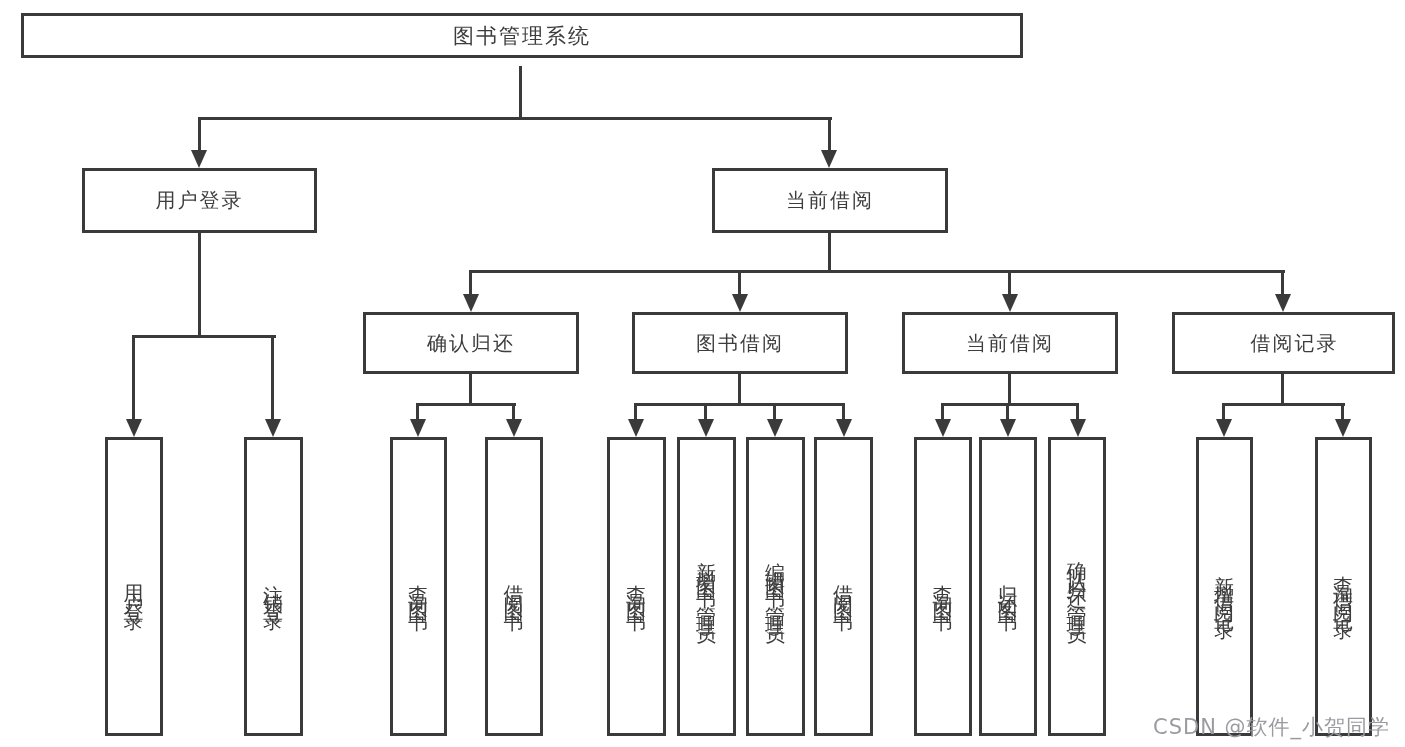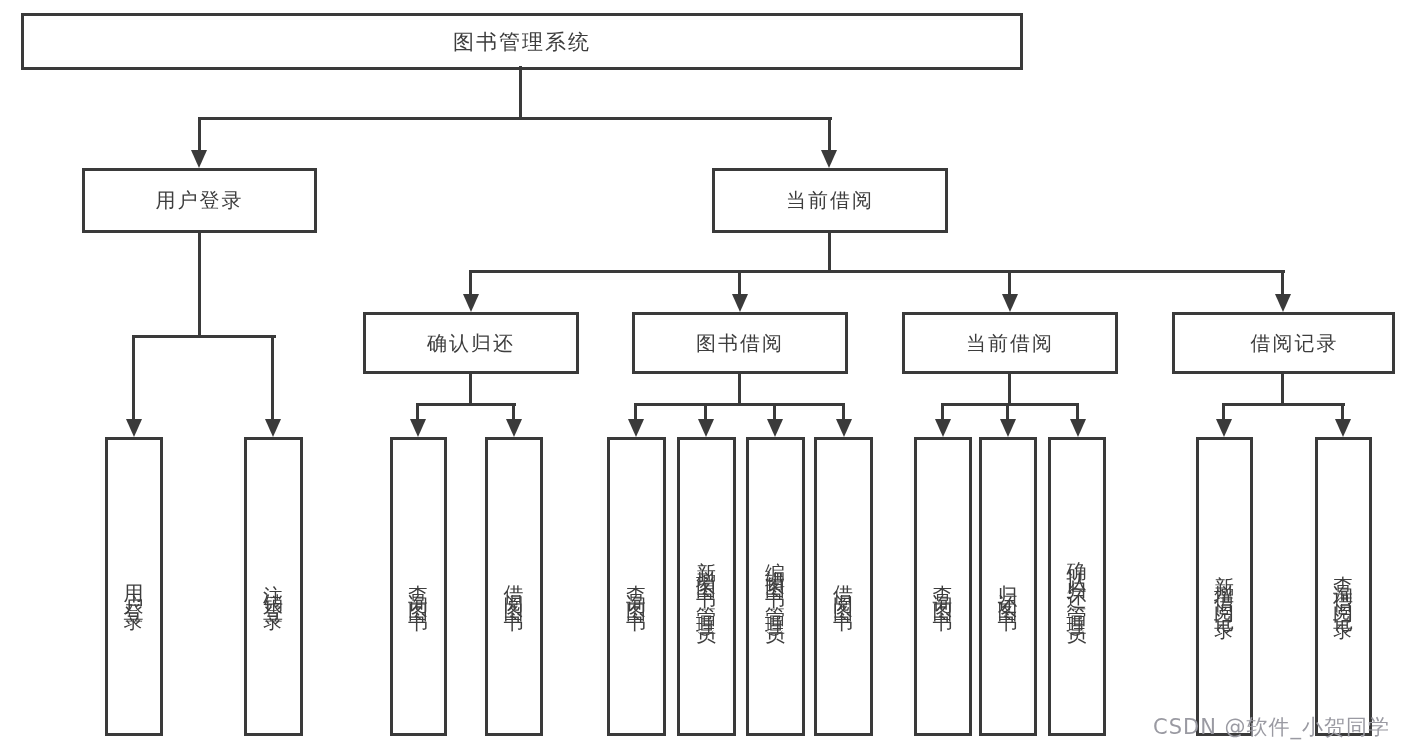--- a/index.html
+++ b/index.html
@@ -42,21 +42,21 @@
   .watermark{
     position:absolute;left:1153px;top:713px;
     font-size:21px;letter-spacing:1px;color:var(--watermark);white-space:nowrap;
   }
 </style>
 </head>
 <body>
 
 <div class="canvas">
 
-  <div class="hbox root" style="left:21px;top:13px;width:1002px;height:57px;">图书管理系统</div>
+  <div class="hbox root" style="left:21px;top:13px;width:1002px;height:45px;">图书管理系统</div>
 
   <div class="vl" style="left:519px;top:66px;height:53px;"></div>
   <div class="hl" style="left:198px;top:117px;width:634px;"></div>
   <div class="vl" style="left:198px;top:117px;height:36px;"></div>
   <div class="ah" style="left:191px;top:150px;"></div>
   <div class="vl" style="left:828px;top:117px;height:36px;"></div>
   <div class="ah" style="left:821px;top:150px;"></div>
 
   <div class="hbox" style="left:82px;top:168px;width:235px;height:65px;">用户登录</div>
   <div class="hbox" style="left:712px;top:168px;width:236px;height:65px;">当前借阅</div>

